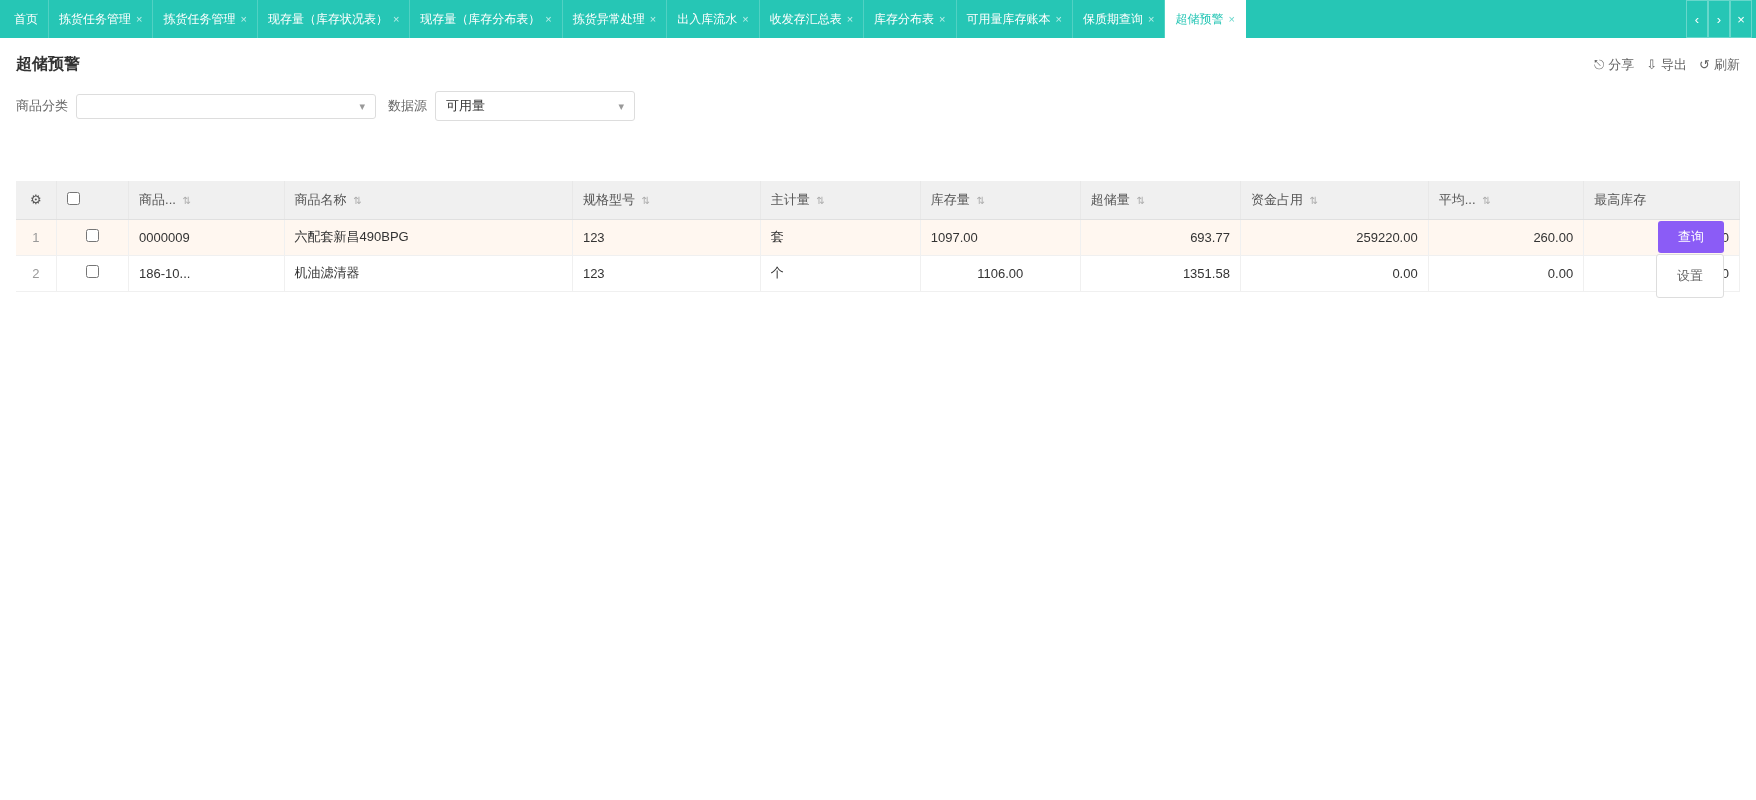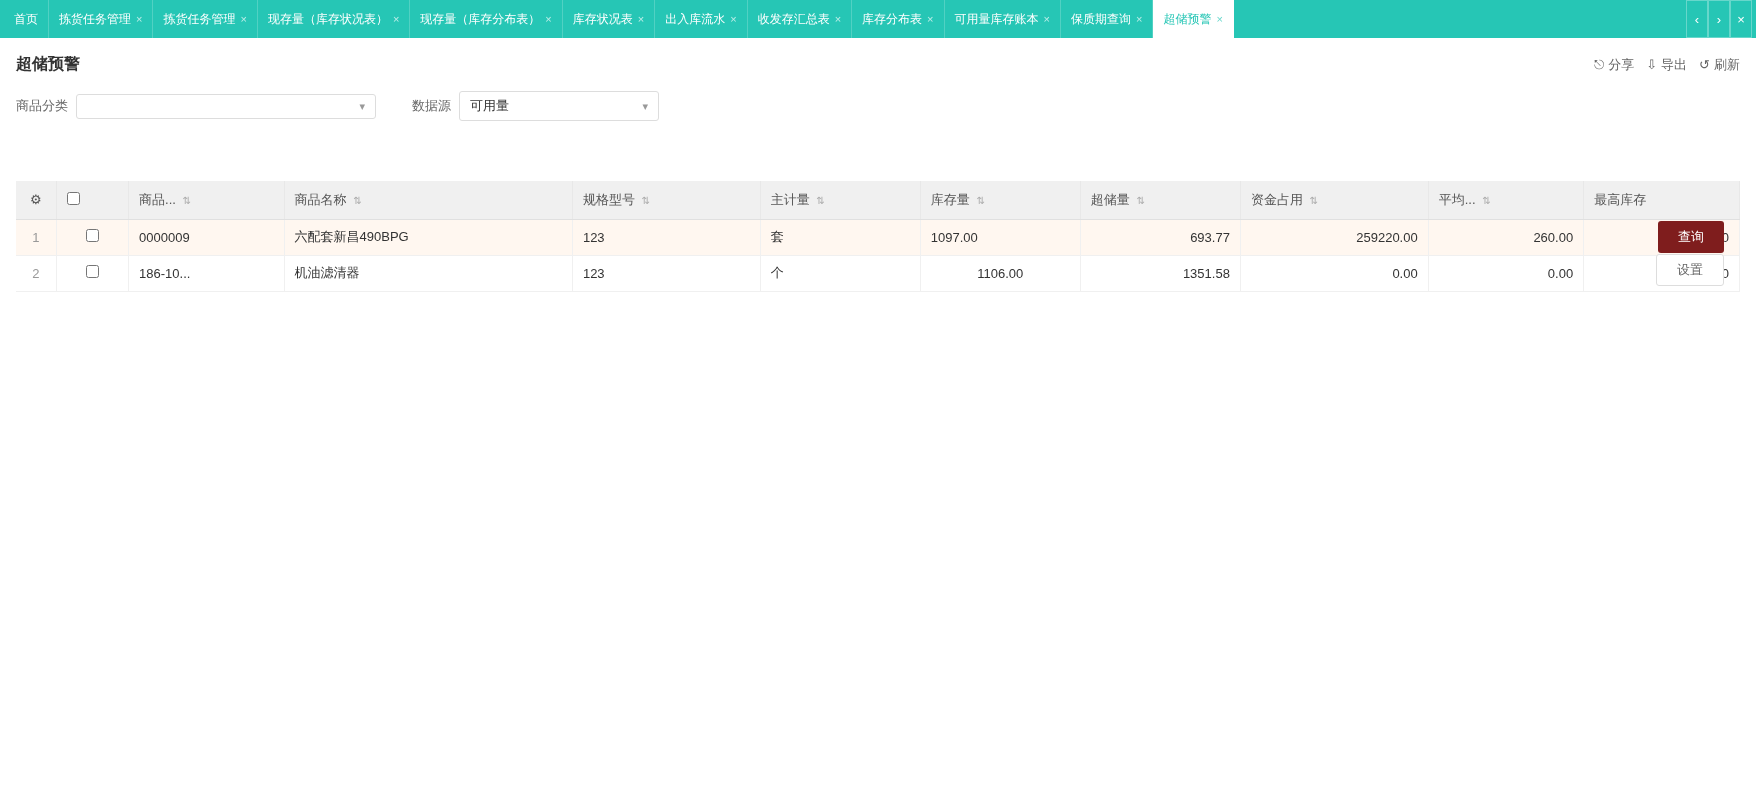--- a/index.html
+++ b/index.html
@@ -80,21 +80,21 @@
       cursor: pointer;
       display: flex;
       align-items: center;
       gap: 4px;
     }
 
     
     .filter-row {
       display: flex;
       align-items: center;
-      gap: 36px;
+      gap: 12px;
       margin-bottom: 20px;
     }
     .filter-item {
       display: flex;
       align-items: center;
       gap: 8px;
     }
     .filter-label {
       font-size: 13px;
       color: #666;
@@ -112,38 +112,38 @@
       justify-content: space-between;
       font-size: 13px;
       color: #333;
     }
     .filter-select-small {
       min-width: 200px;
     }
     .filter-select .chevron { color: #999; font-size: 11px; }
 
     .btn-query {
-      background: #7f1d1d;
+      background: #8b5cf6;
       color: #fff;
       border: none;
       border-radius: 3px;
       padding: 7px 20px;
       font-size: 13px;
       cursor: pointer;
       position: absolute;
       right: 16px;
       top: 130px;
     }
 
     .btn-settings {
       background: #fff;
       color: #666;
       border: 1px solid #ddd;
       border-radius: 3px;
-      padding: 6px 20px;
+      padding: 12px 20px;
       font-size: 13px;
       cursor: pointer;
       position: absolute;
       right: 16px;
       top: 163px;
     }
 
     .filter-area {
       position: relative;
     }
@@ -230,21 +230,21 @@
   </div>
   <div class="nav-tab">
     <span>现存量（库存状况表）</span>
     <span class="close-btn">×</span>
   </div>
   <div class="nav-tab">
     <span>现存量（库存分布表）</span>
     <span class="close-btn">×</span>
   </div>
   <div class="nav-tab">
-    <span>库存状况表</span>
+    <span>拣货异常处理</span>
     <span class="close-btn">×</span>
   </div>
   <div class="nav-tab">
     <span>出入库流水</span>
     <span class="close-btn">×</span>
   </div>
   <div class="nav-tab">
     <span>收发存汇总表</span>
     <span class="close-btn">×</span>
   </div>

